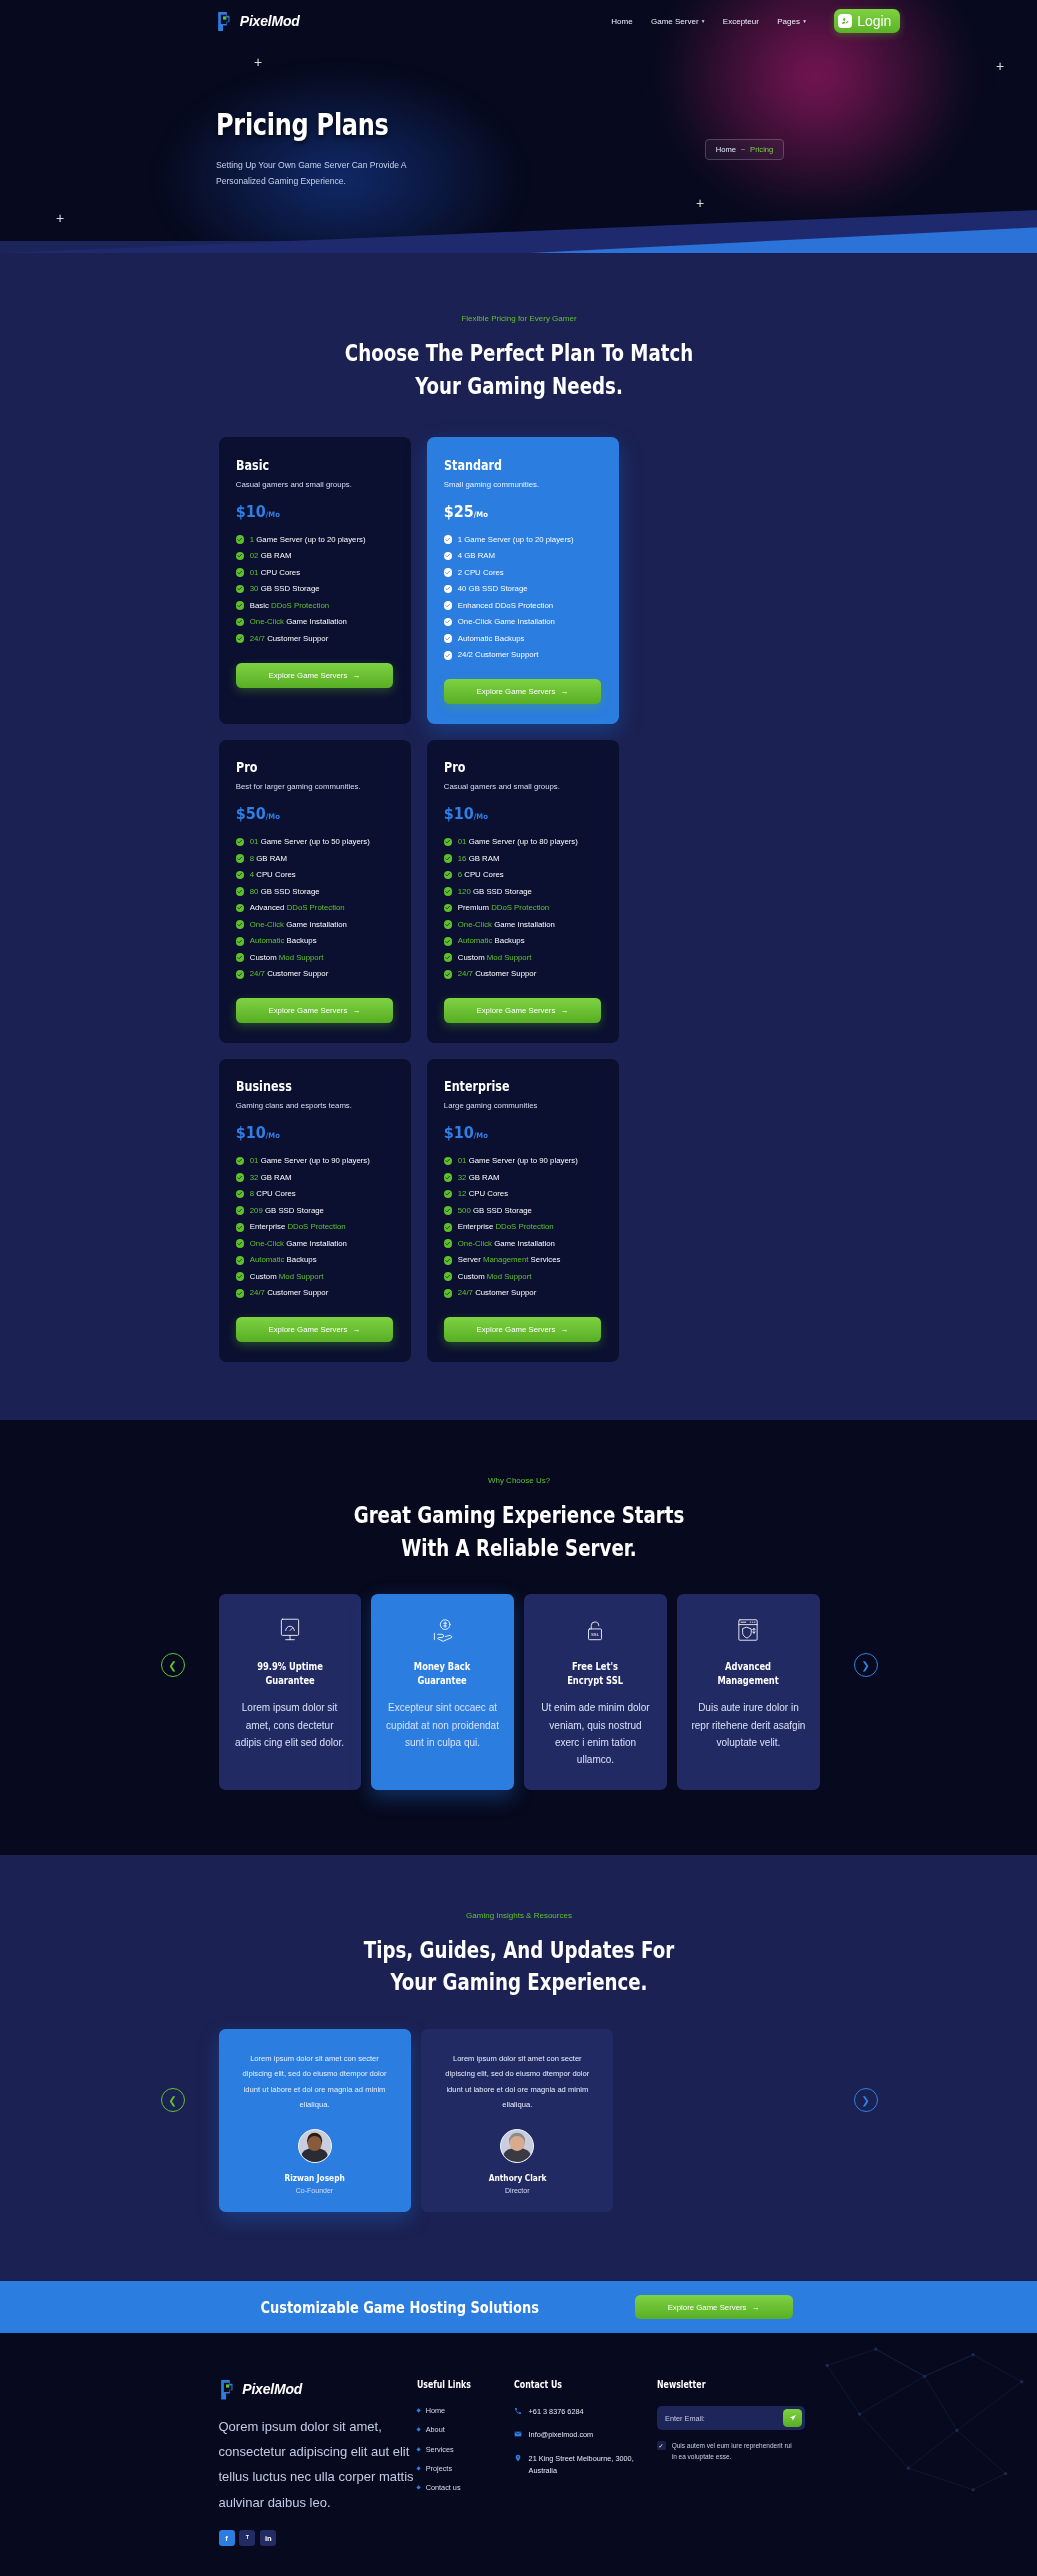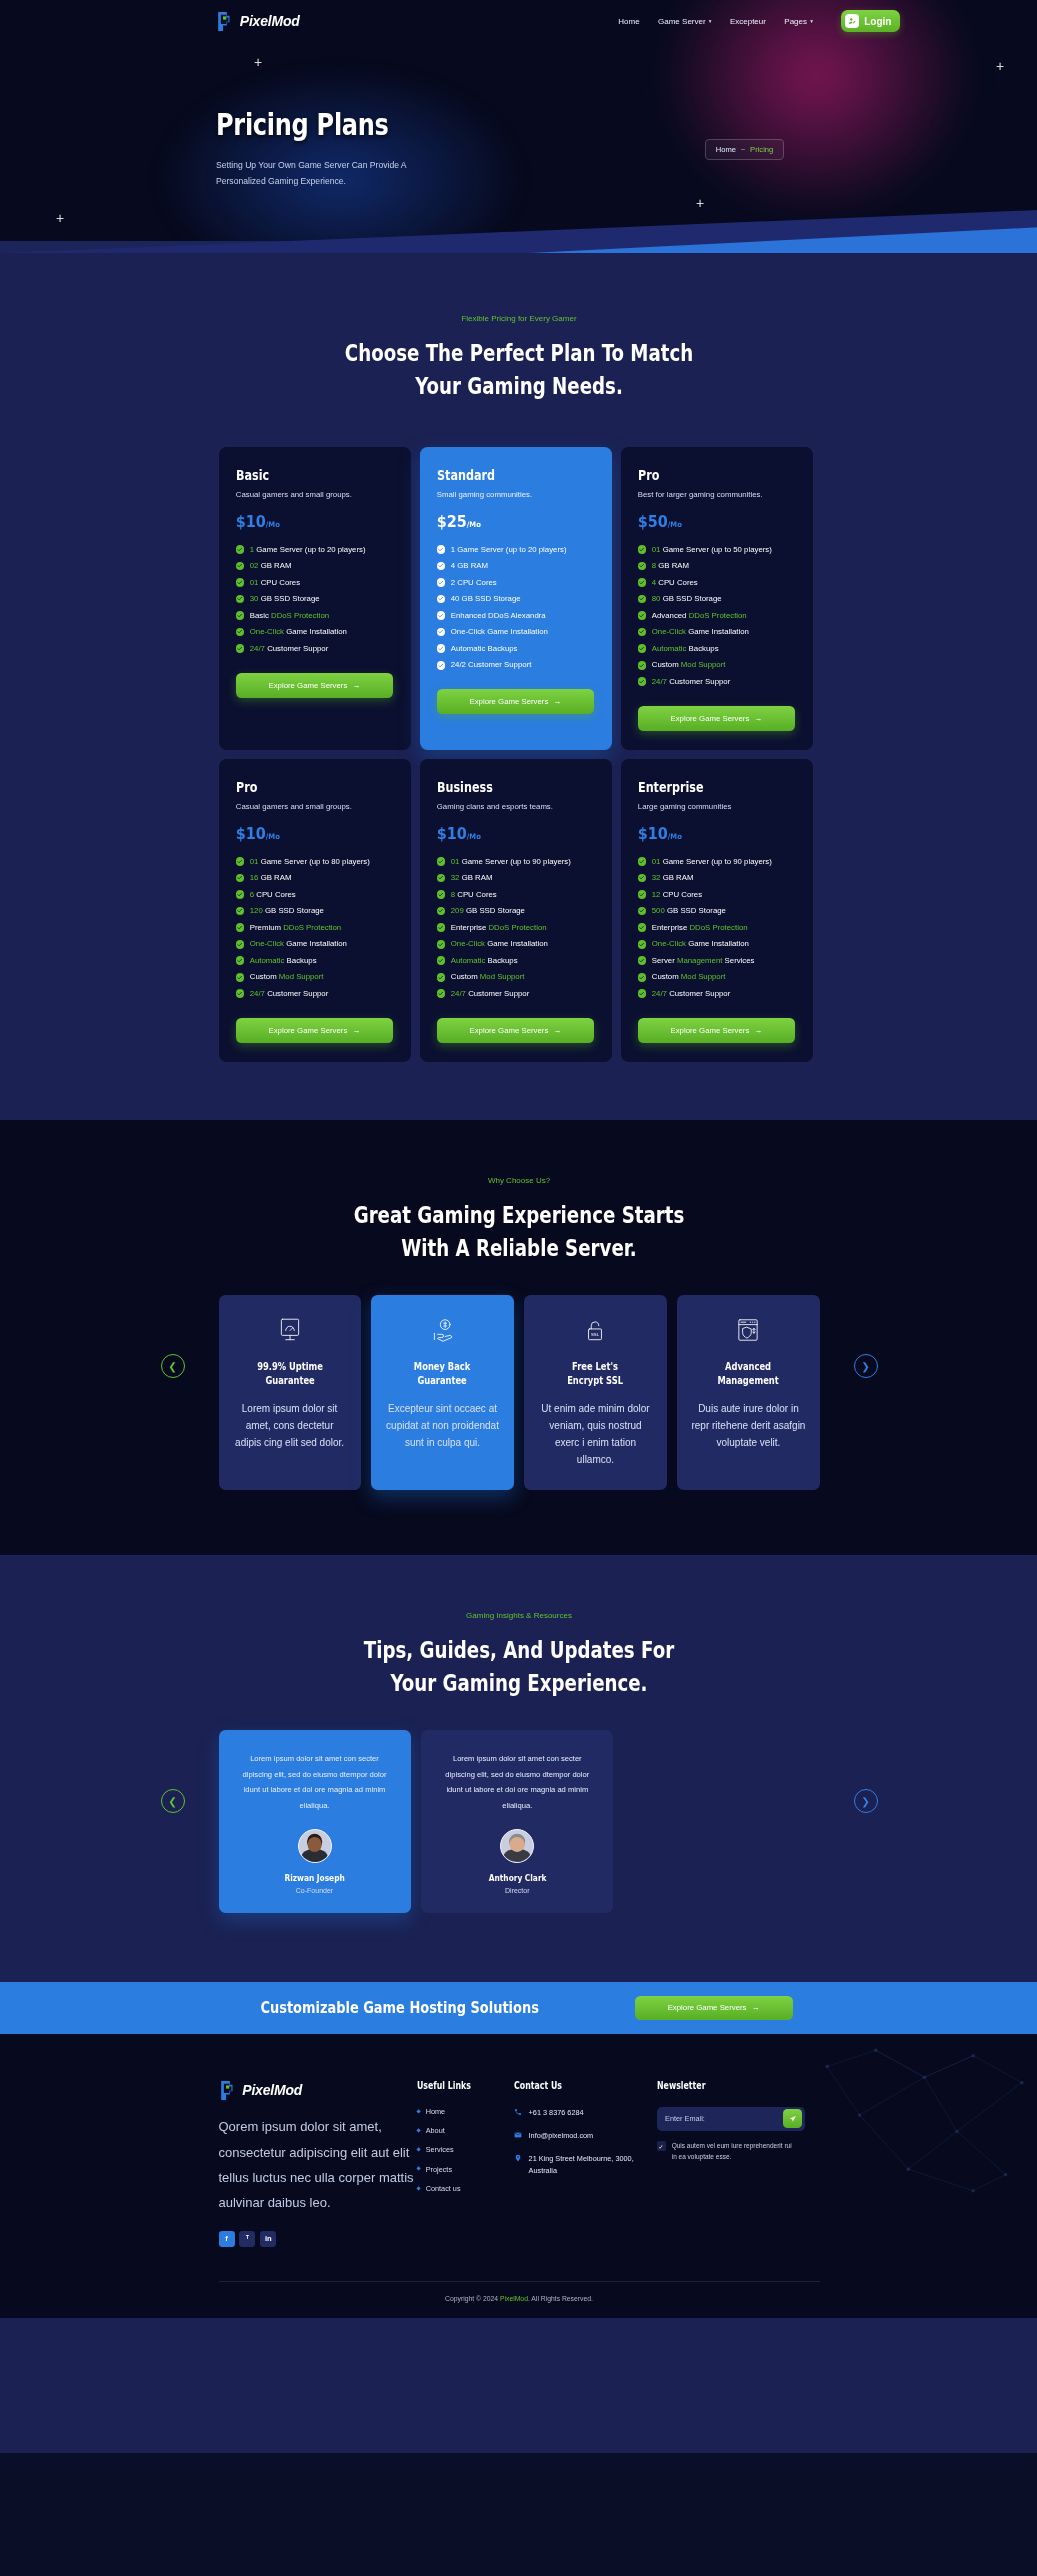--- a/index.html
+++ b/index.html
@@ -31,42 +31,42 @@
        padding:0 138px 0 216px;}
   .brand{display:flex;align-items:center;gap:5.4px;}
   .brand-mark{width:18.4px;height:20.5px;position:relative;flex:none;}
   .brand-name{color:#fff;font-size:14px;font-weight:bold;font-style:italic;letter-spacing:-0.2px;}
   .nav-links{margin-left:auto;display:flex;align-items:center;gap:18.4px;}
   .nav-link{color:#eef1fb;font-size:8px;display:flex;align-items:center;gap:3.2px;cursor:pointer;white-space:nowrap;}
   .caret{font-size:5.4px;opacity:.9}
   .login-btn{display:flex;align-items:center;gap:4.9px;background:linear-gradient(180deg,#7ed242,#5cb226);
     border-radius:6.5px;padding:3.8px 8.6px 3.8px 4.3px;margin-left:9.7px;cursor:pointer;box-shadow:0 2.2px 7.6px rgba(92,178,38,.35);}
   .login-ic{width:14px;height:14px;border-radius:3.8px;background:#fff;display:flex;align-items:center;justify-content:center;}
-  .login-txt{color:#fff;font-size:10px;font-weight:700;}
+  .login-txt{color:#fff;font-size:14px;font-weight:400;}
 
   .hero-body{position:relative;z-index:5;padding:64px 0 0 216px;}
   .hero-title{font-family:"DejaVu Sans Condensed","Liberation Sans Narrow","Liberation Sans",sans-serif;
     color:#fff;font-size:31px;font-weight:bold;letter-spacing:-0.3px;
     text-shadow:0 1.6px 5.4px rgba(0,0,0,.7);transform:scaleX(.86);transform-origin:left center;}
   .hero-sub{margin-top:16px;color:#c9d2ef;font-size:8.6px;line-height:1.85;max-width:227px;}
   .breadcrumb{position:absolute;right:254px;top:139px;z-index:7;
     border:0.5px solid rgba(255,255,255,.20);border-radius:4.3px;padding:4.9px 9.7px;
     background:rgba(255,255,255,.04);font-size:7.6px;color:#e7ecfb;}
   .breadcrumb .sep{opacity:.7;margin:0 2.7px;}
   .breadcrumb .cur{color:#7ed242;}
 
   
   .pricing{background:#1b2152;padding:61px 0 58px;}
   .eyebrow{text-align:center;color:#62c22e;font-size:8px;}
   .sec-title{text-align:center;color:#fff;margin-top:14px;
     font-family:"DejaVu Sans Condensed","Liberation Sans Narrow","Liberation Sans",sans-serif;
     font-size:23px;font-weight:bold;line-height:1.42;}
   .sec-title span{display:block;transform:scaleX(.88);}
 
-  .cards{width:601px;margin:45px auto 0;display:flex;gap:9px;flex-wrap:wrap;}
+  .cards{width:601px;margin:35px auto 0;display:flex;gap:16px;flex-wrap:wrap;}
   .card{width:192px;border-radius:7.6px;padding:19.5px 17.3px 19.5px;background:#0b1030;position:relative;}
   .card.feat{background:#2b7de0;box-shadow:0 8.6px 21.6px rgba(24,90,180,.45);}
   .card-title{color:#fff;font-size:13.5px;font-weight:bold;
     font-family:"DejaVu Sans Condensed","Liberation Sans Narrow","Liberation Sans",sans-serif;transform:scaleX(.92);transform-origin:left;}
   .card-desc{color:#d7dff3;font-size:7.8px;margin-top:7px;}
   .card.feat .card-desc{color:#eaf2ff;}
   .price{margin-top:13px;color:#2f7fe5;font-size:16px;font-weight:bold;
     font-family:"DejaVu Sans Condensed","Liberation Sans Narrow","Liberation Sans",sans-serif;}
   .card.feat .price{color:#fff;}
   .price .per{font-size:7.6px;}
@@ -336,21 +336,21 @@
                 </svg>
               </span>
               <span>40 GB SSD Storage</span>
             </div>
             <div class="feat-row">
               <span class="tick">
                 <svg viewBox="0 0 24 24">
                   <path d="M20 6L9 17l-5-5" fill="none" stroke="#2b7de0" stroke-width="3.4" stroke-linecap="round" stroke-linejoin="round"></path>
                 </svg>
               </span>
-              <span>Enhanced DDoS Alexandra</span>
+              <span>Enhanced DDoS Protection</span>
             </div>
             <div class="feat-row">
               <span class="tick">
                 <svg viewBox="0 0 24 24">
                   <path d="M20 6L9 17l-5-5" fill="none" stroke="#2b7de0" stroke-width="3.4" stroke-linecap="round" stroke-linejoin="round"></path>
                 </svg>
               </span>
               <span>One-Click Game Installation</span>
             </div>
             <div class="feat-row">

